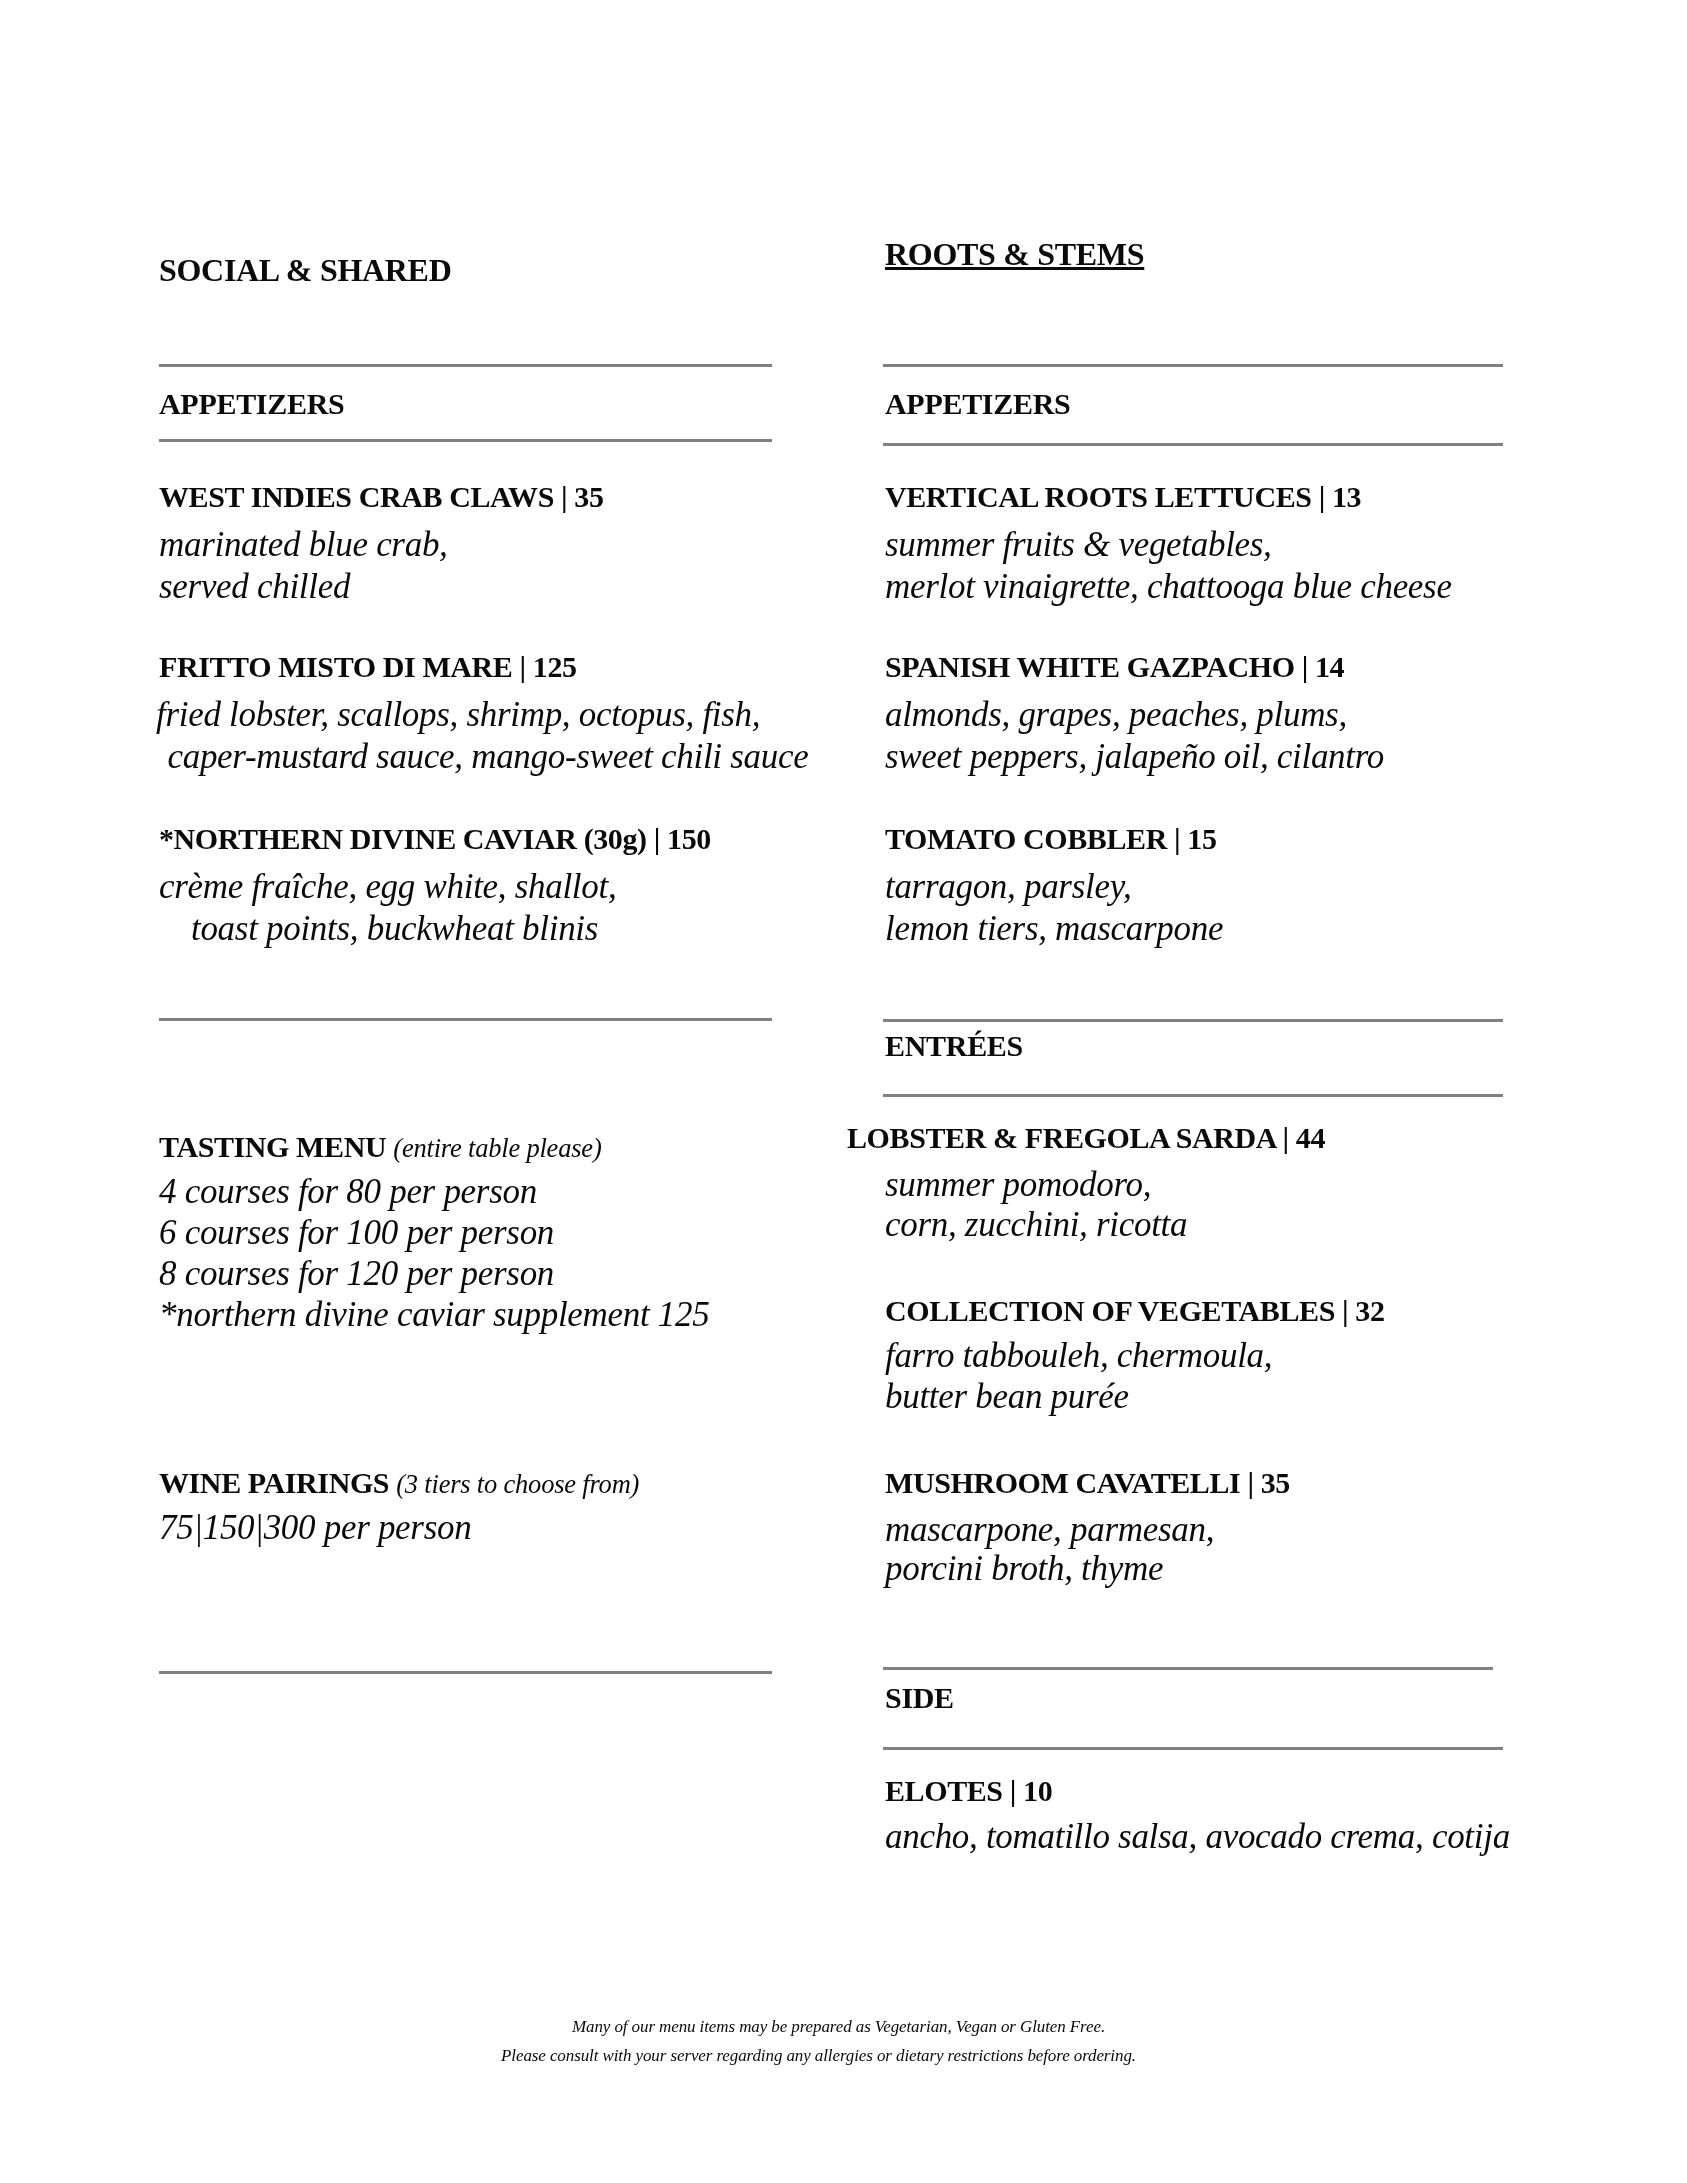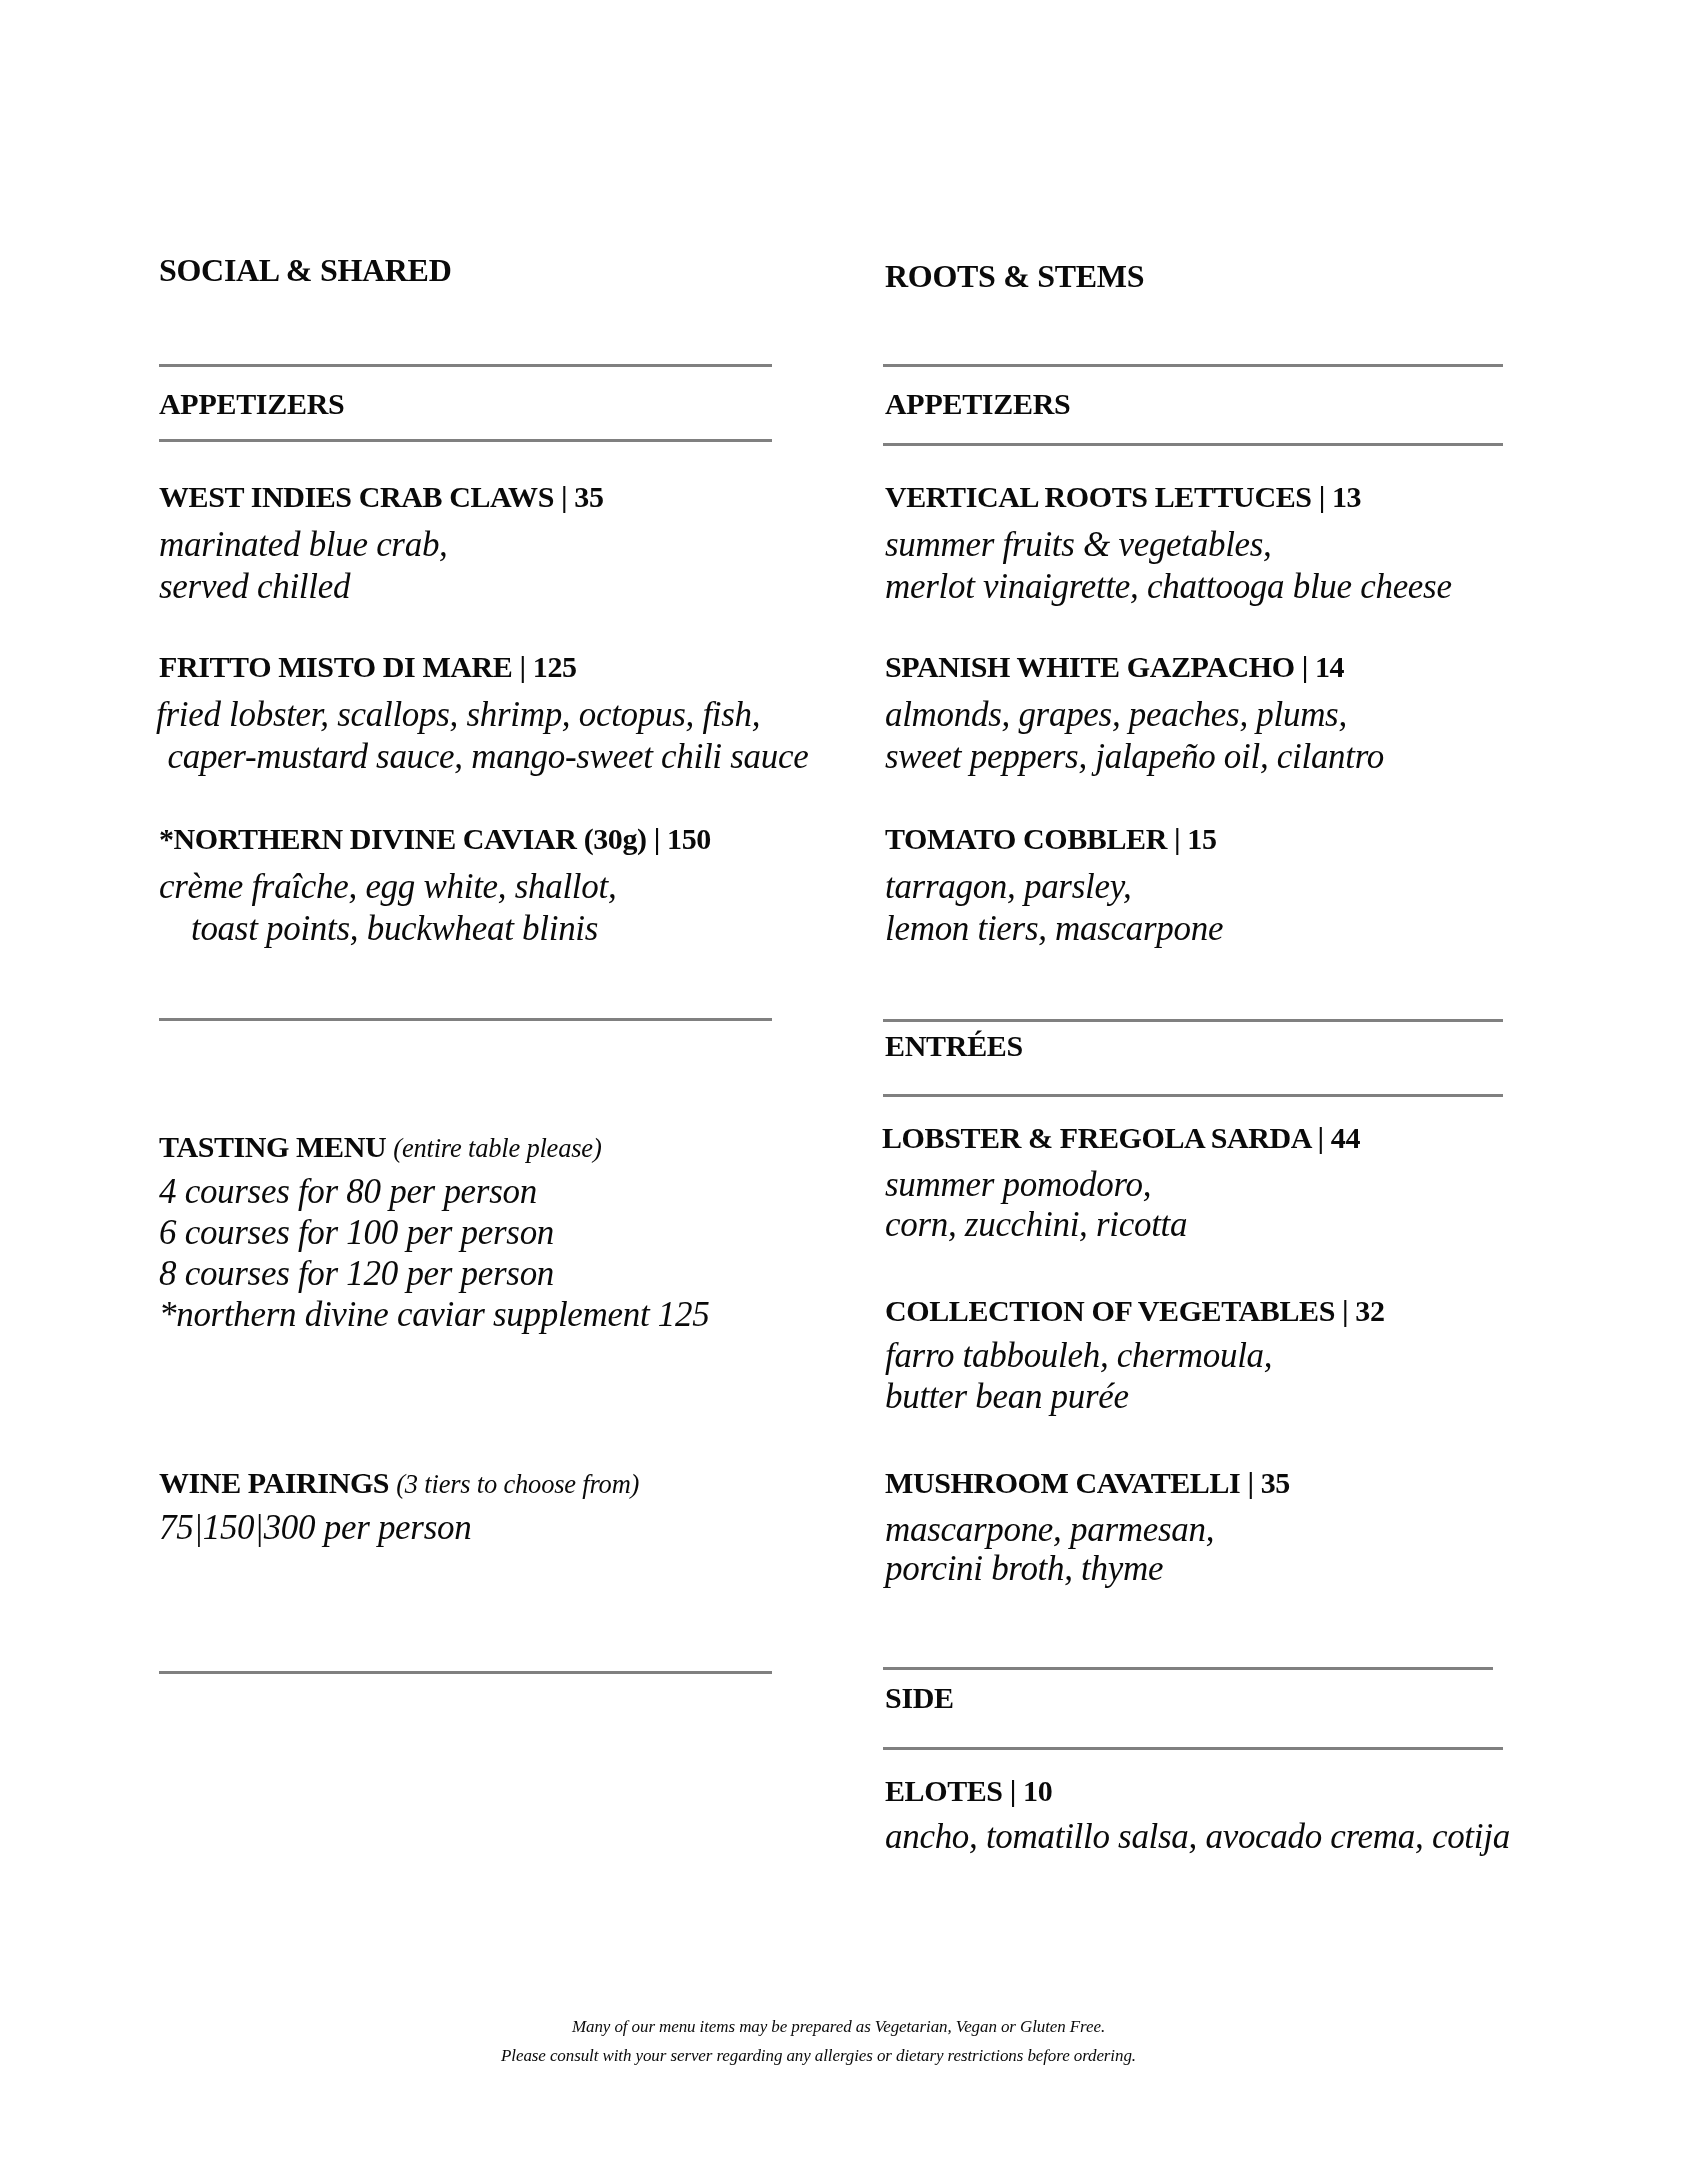--- a/index.html
+++ b/index.html
@@ -51,21 +51,21 @@
   <div class="abs item-title" style="left:159px; top:1468px;">
     <span>WINE PAIRINGS</span>
     <span class="note">(3 tiers to choose from)</span>
   </div>
   <div class="abs desc" style="left:159px; top:1510px;">75|150|300 per person</div>
 
   <div class="rule" style="left:159px; top:1671px; width:613px;"></div>
 </div>
 
 <div>
-  <div class="abs section-title" style="left:885px; top:260px;">ROOTS &amp; STEMS</div>
+  <div class="abs section-title" style="left:885px; top:238px;text-decoration:underline;">ROOTS &amp; STEMS</div>
 
   <div class="rule" style="left:883px; top:364px; width:620px;"></div>
   <div class="abs sub-title" style="left:885px; top:389px;">APPETIZERS</div>
   <div class="rule" style="left:883px; top:443px; width:620px;"></div>
 
   <div class="abs item-title" style="left:885px; top:482px;">VERTICAL ROOTS LETTUCES | 13</div>
   <div class="abs desc" style="left:885px; top:527px;">summer fruits &amp; vegetables,</div>
   <div class="abs desc" style="left:885px; top:569px;">merlot vinaigrette, chattooga blue cheese</div>
 
   <div class="abs item-title" style="left:885px; top:652px;">SPANISH WHITE GAZPACHO | 14</div>
@@ -73,21 +73,21 @@
   <div class="abs desc" style="left:885px; top:739px;font-style:italic;">sweet peppers, jalapeño oil, cilantro</div>
 
   <div class="abs item-title" style="left:885px; top:824px;">TOMATO COBBLER | 15</div>
   <div class="abs desc" style="left:885px; top:869px;">tarragon, parsley,</div>
   <div class="abs desc" style="left:885px; top:911px;">lemon tiers, mascarpone</div>
 
   <div class="rule" style="left:883px; top:1019px; width:620px;"></div>
   <div class="abs sub-title" style="left:885px; top:1031px;">ENTRÉES</div>
   <div class="rule" style="left:883px; top:1094px; width:620px;"></div>
 
-  <div class="abs item-title" style="left:882px; top:1123px;">LOBSTER &amp; FREGOLA SARDA | 44</div>
+  <div class="abs item-title" style="left:847px; top:1123px;">LOBSTER &amp; FREGOLA SARDA | 44</div>
   <div class="abs desc" style="left:885px; top:1167px;">summer pomodoro,</div>
   <div class="abs desc" style="left:885px; top:1207px;">corn, zucchini, ricotta</div>
 
   <div class="abs item-title" style="left:885px; top:1296px;">COLLECTION OF VEGETABLES | 32</div>
   <div class="abs desc" style="left:885px; top:1338px;">farro tabbouleh, chermoula,</div>
   <div class="abs desc" style="left:885px; top:1379px;">butter bean purée</div>
 
   <div class="abs item-title" style="left:885px; top:1468px;">MUSHROOM CAVATELLI | 35</div>
   <div class="abs desc" style="left:885px; top:1512px;">mascarpone, parmesan,</div>
   <div class="abs desc" style="left:885px; top:1551px;">porcini broth, thyme</div>

